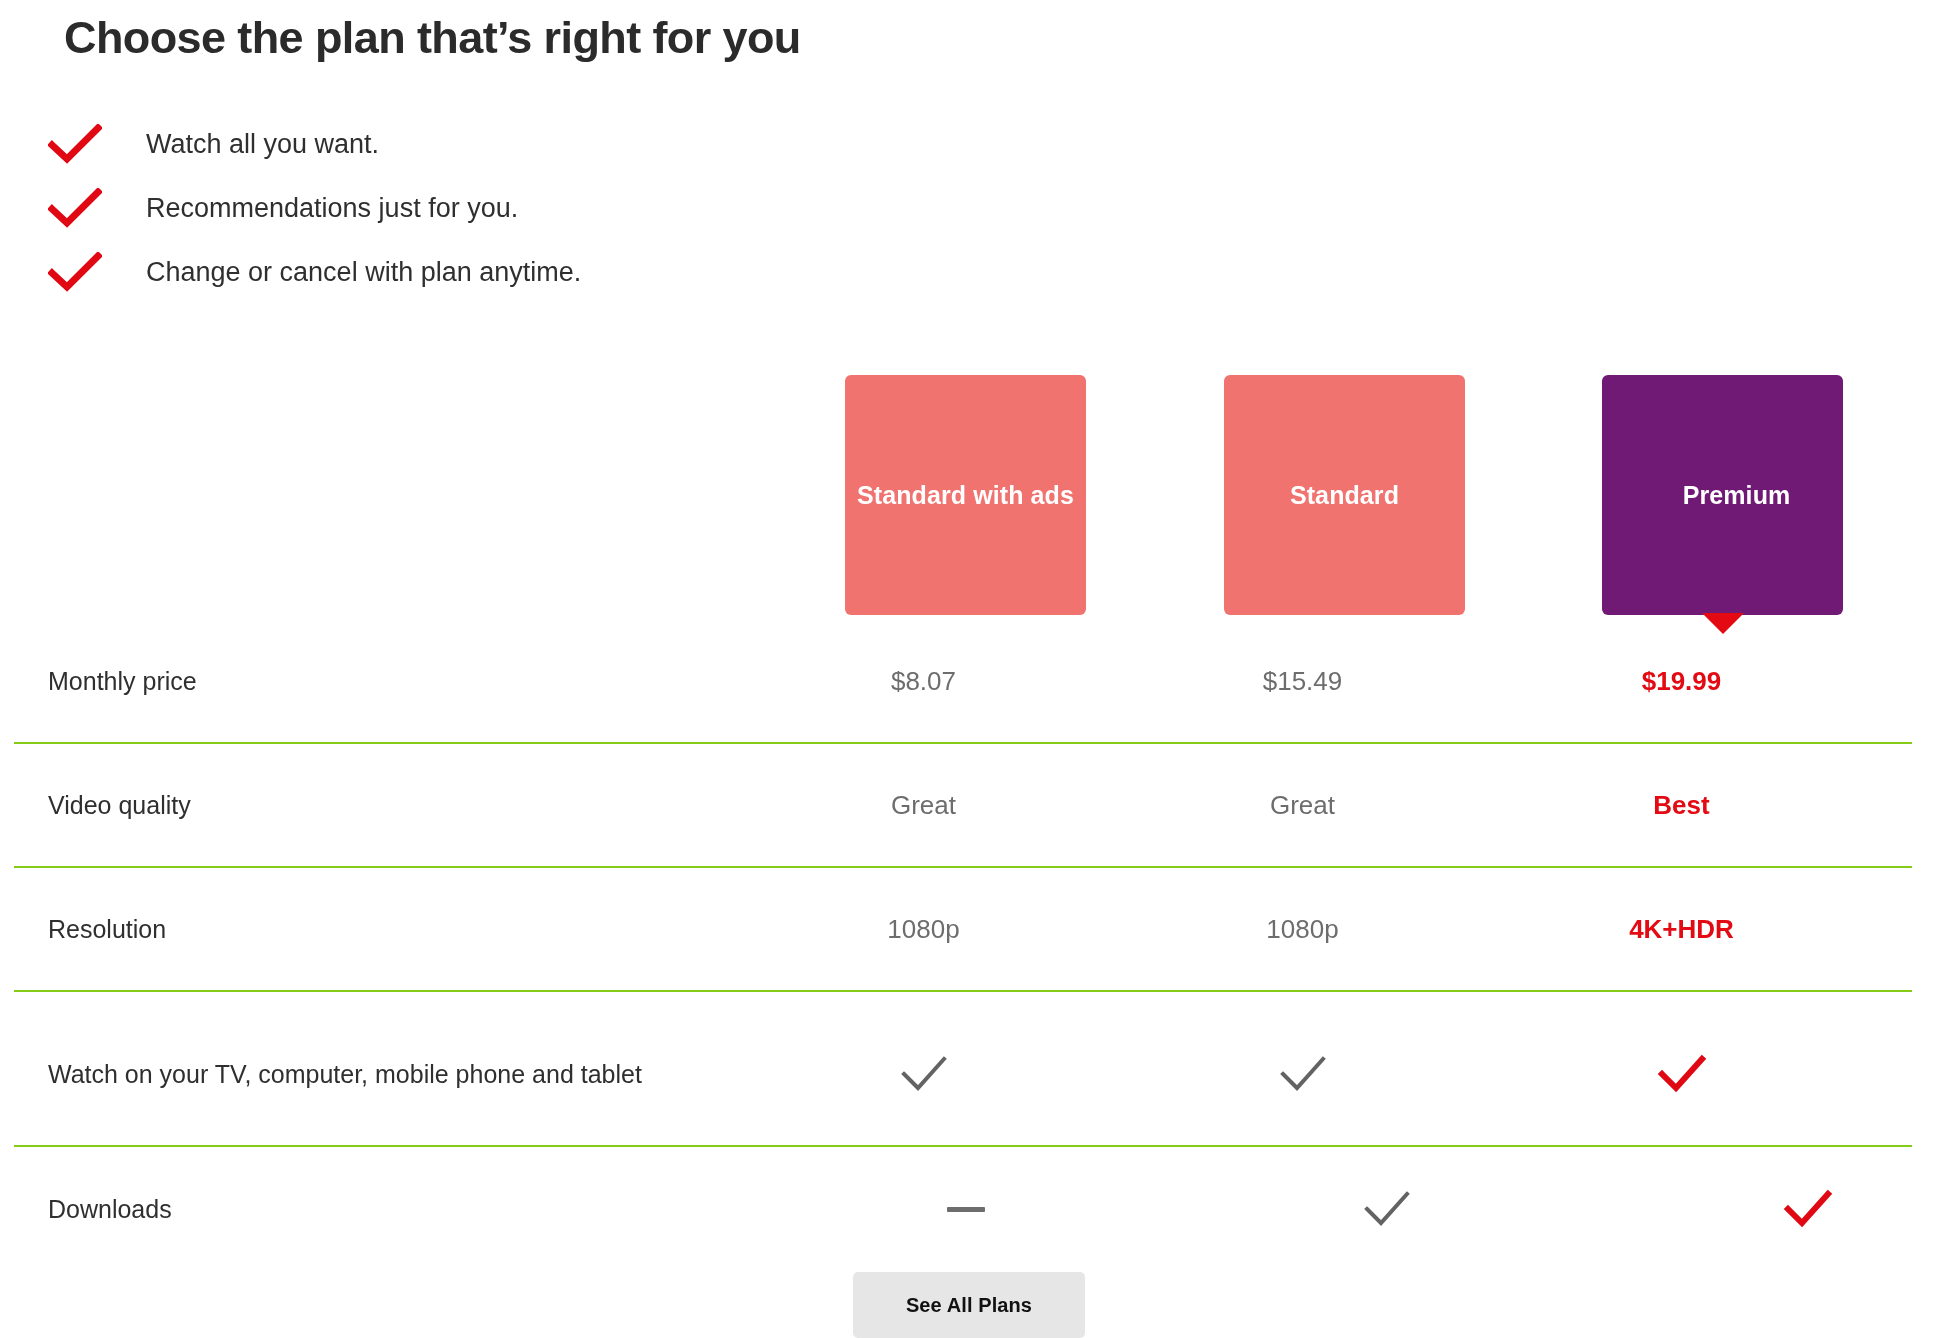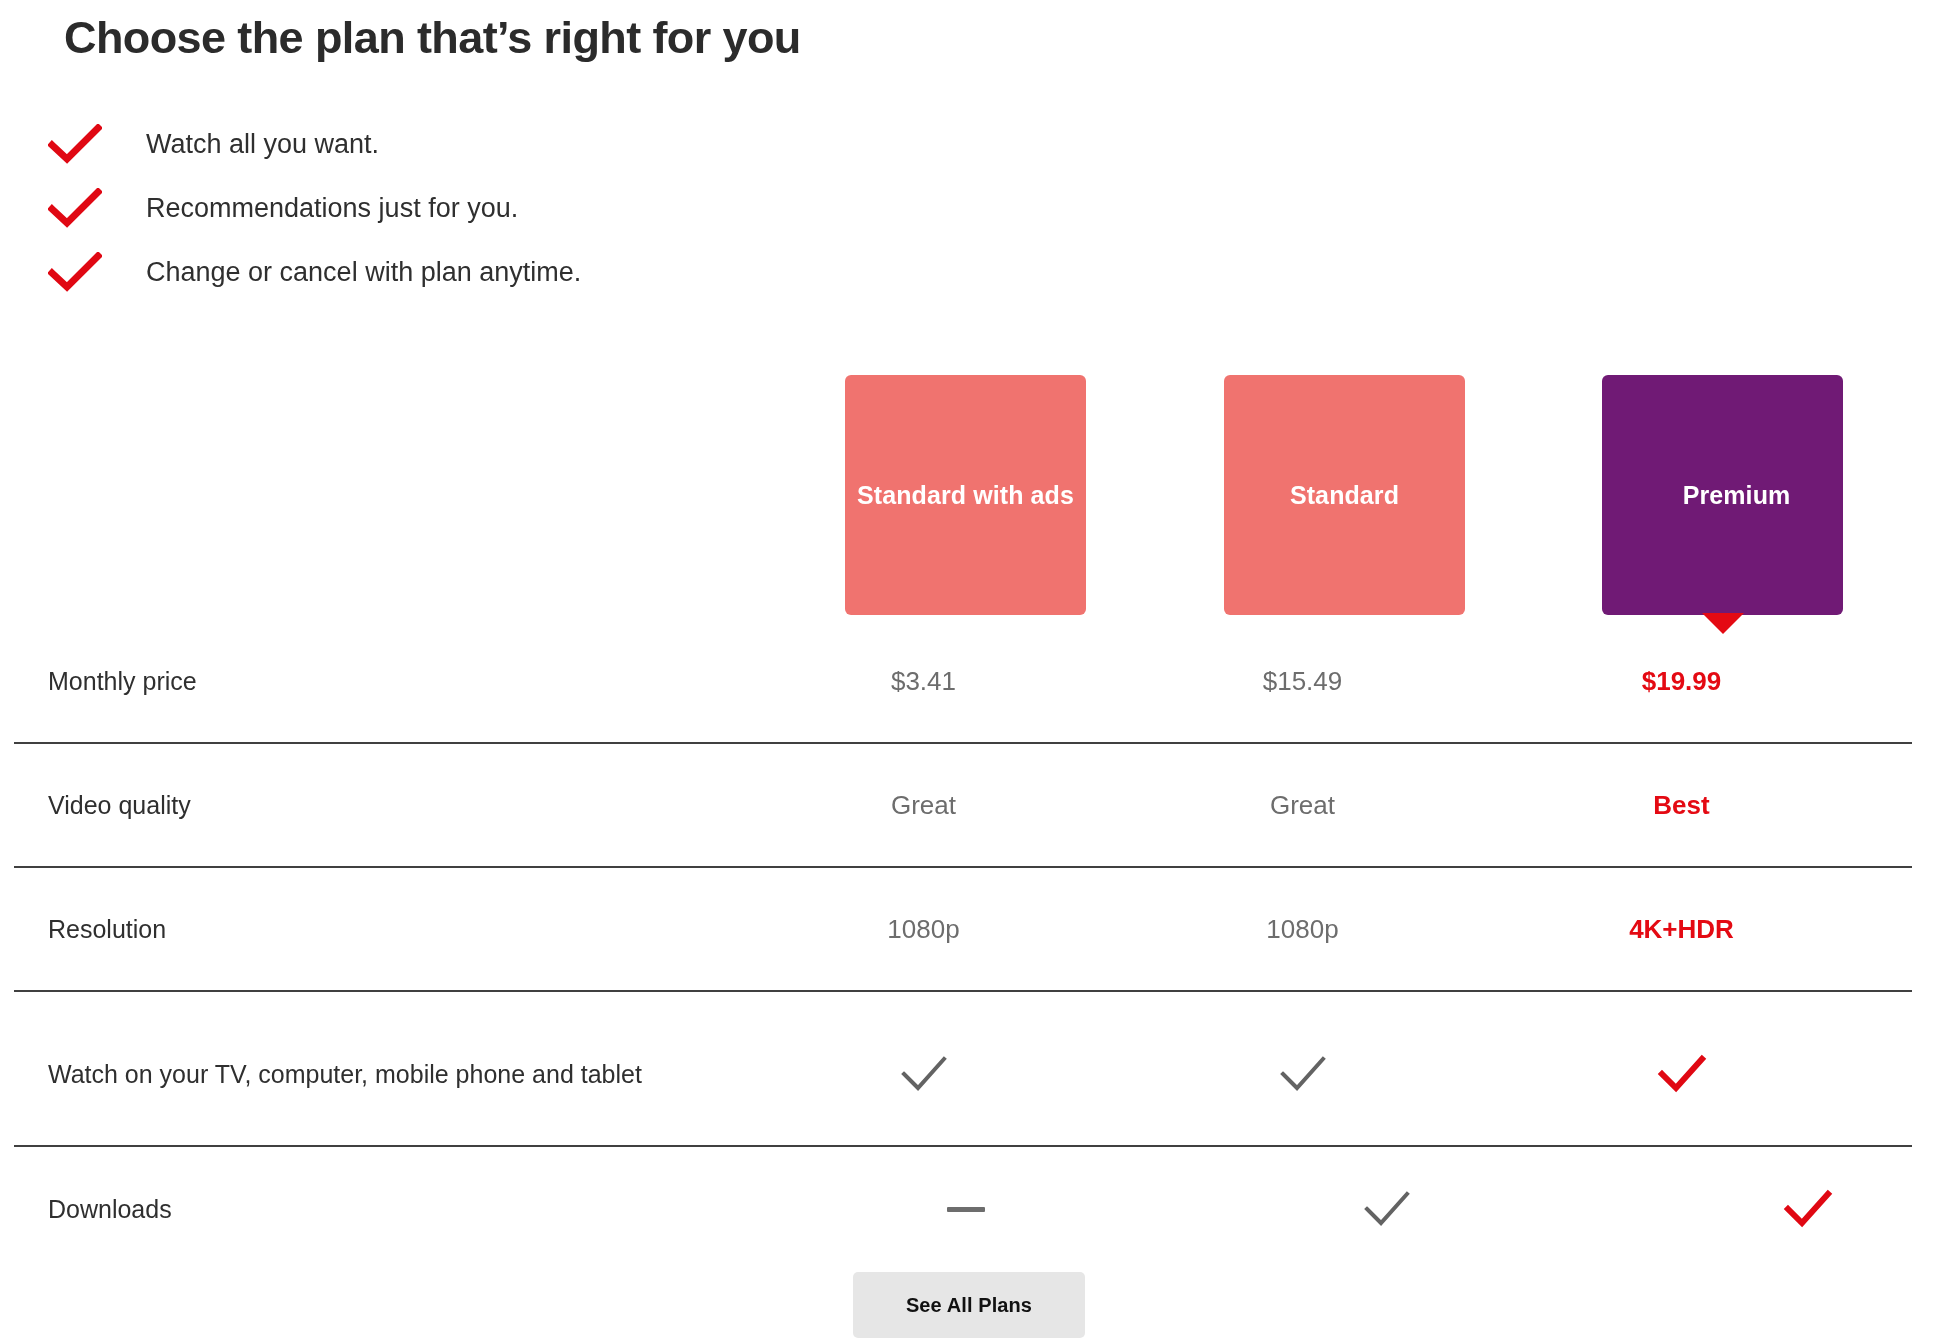--- a/index.html
+++ b/index.html
@@ -103,21 +103,21 @@
   .table {
     position: absolute;
     left: 14px;
     top: 620px;
     width: 1898px;
   }
   .trow {
     position: relative;
     display: flex;
     align-items: center;
-    border-bottom: 2px solid #404040;
+    border-bottom: 2px solid #84cc16;
   }
   .trow:last-child { border-bottom: none; }
   .tfeature {
     flex: 0 0 720px;
     padding-left: 34px;
     padding-right: 20px;
     font-size: 25px;
     line-height: 38px;
     color: #2f2f2f;
   }
@@ -223,21 +223,21 @@
       <span class="card-label">Premium</span>
       <span class="card-pointer"></span>
     </div>
 
   </div>
 
   <div class="table">
 
     <div class="trow row-price">
       <div class="tfeature">Monthly price</div>
-      <div class="tcell">$3.41</div>
+      <div class="tcell">$8.07</div>
       <div class="tcell">$15.49</div>
       <div class="tcell accent">$19.99</div>
     </div>
 
     <div class="trow row-quality">
       <div class="tfeature">Video quality</div>
       <div class="tcell">Great</div>
       <div class="tcell">Great</div>
       <div class="tcell accent">Best</div>
     </div>

